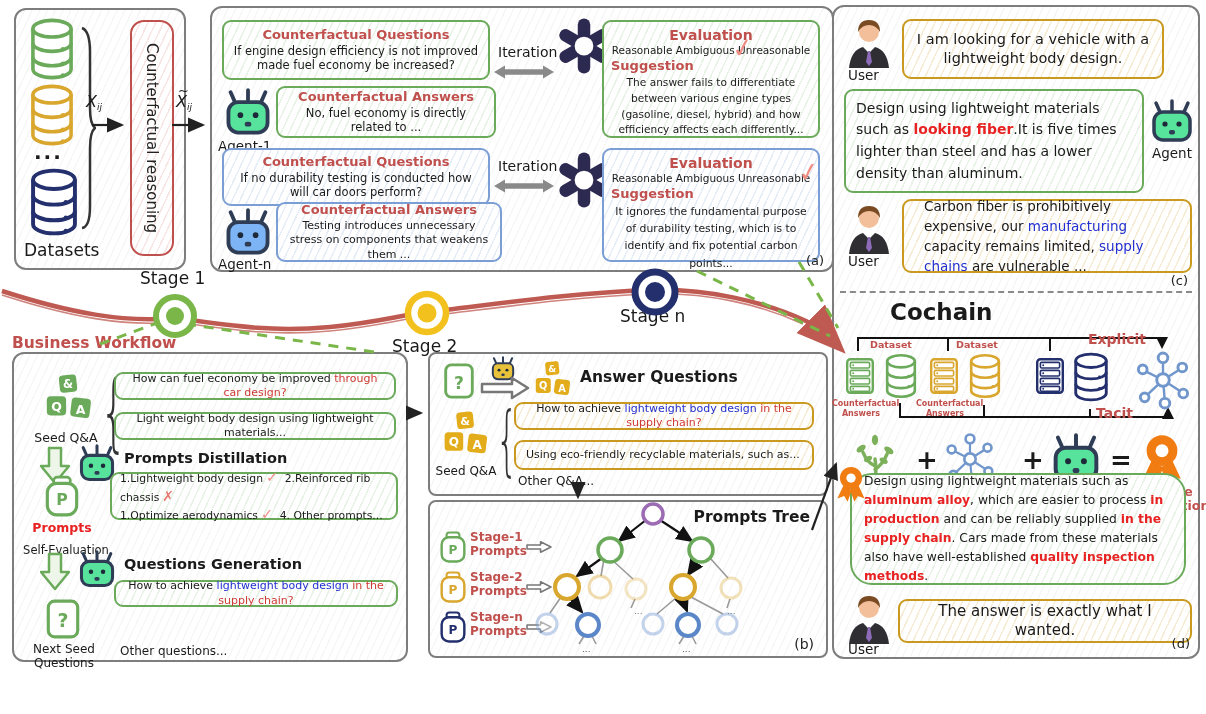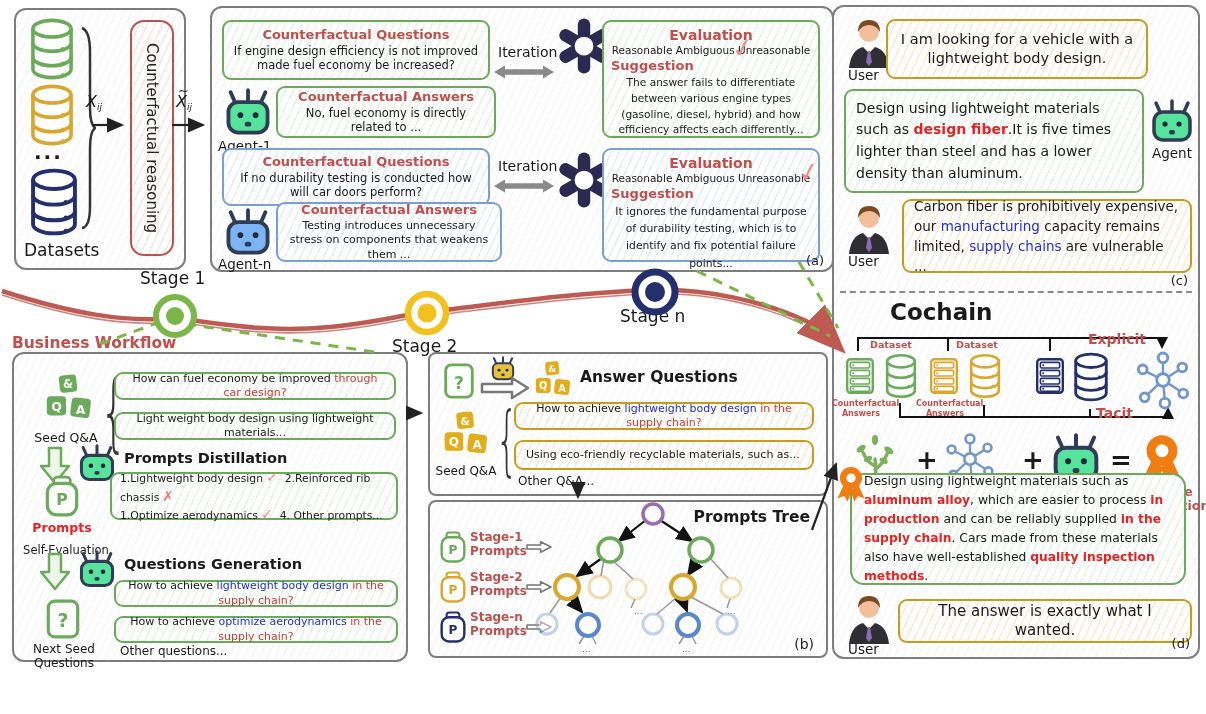--- a/index.html
+++ b/index.html
@@ -168,21 +168,21 @@
       <div style="font-size:10.5px;position:relative;width:100%;">Reasonable  Ambiguous  Unreasonable</div>
       <span class="eval-check" style="left:128px;top:10px;">✓</span>
       <div class="rt" style="font-size:13px;align-self:flex-start;">Suggestion</div>
       <div style="font-size:10.6px;line-height:1.5;">The answer fails to differentiate between various engine types (gasoline, diesel, hybrid) and how efficiency affects each differently...</div>
     </div>
     <div class="bub bb hb" style="left:390px;top:140px;width:218px;height:114px;justify-content:flex-start;padding-top:4px;">
       <div class="rt" style="font-size:14px;">Evaluation</div>
       <div style="font-size:10.5px;width:100%;">Reasonable  Ambiguous  Unreasonable</div>
       <span class="eval-check" style="right:-2px;left:auto;top:6px;">✓</span>
       <div class="rt" style="font-size:13px;align-self:flex-start;">Suggestion</div>
-      <div style="font-size:10.8px;line-height:1.6;">It ignores the fundamental purpose of durability testing, which is to identify and fix potential failure points...</div>
+      <div style="font-size:10.8px;line-height:1.6;">It ignores the fundamental purpose of durability testing, which is to identify and fix potential carbon points...</div>
     </div>
     <div class="tag" style="right:8px;bottom:2px;">(a)</div>
   </div>
 
   <div class="panel" style="left:12px;top:352px;width:392px;height:306px;">
     <svg class="icon" style="left:28px;top:18px;" width="54" height="56" viewBox="0 0 56 56">
       <g font-family="DejaVu Sans,sans-serif" font-weight="bold" font-size="12" text-anchor="middle">
         <rect x="18" y="2" width="18" height="18" rx="4" fill="#6aaa5a" transform="rotate(-6 27 11)"></rect>
           <text x="27" y="16" fill="#fff">&amp;</text>
         <rect x="5" y="24" width="20" height="20" rx="4" fill="#6aaa5a"></rect>
@@ -232,23 +232,20 @@
       <path d="M10 13 L6 4 M22 11 L22 2 M34 13 L38 4" stroke="#2e3d55" stroke-width="3.5" stroke-linecap="round" fill="none"></path>
       <rect x="4" y="13" width="36" height="28" rx="9" fill="#57e39c" stroke="#2e3d55" stroke-width="3.5"></rect>
       <circle cx="15" cy="25" r="2.6" fill="#1d2838"></circle>
         <circle cx="29" cy="25" r="2.6" fill="#1d2838"></circle>
       <rect x="19" y="31" width="6" height="4.5" rx="2" fill="#2e3d55"></rect>
     </svg>
     <div class="lbl rt" style="left:110px;top:202px;font-size:14.5px;">Questions Generation</div>
 
     <div class="bub bg hg" style="left:100px;top:226px;width:284px;height:27px;">
       <div style="font-size:11px;"><span class="seg-k">How to achieve </span><span class="seg-b">lightweight body design</span><span class="seg-k"> </span><span class="seg-r">in the supply chain?</span></div>
-    </div>
-    <div class="bub bg hg" style="left:100px;top:262px;width:284px;height:27px;">
-      <div style="font-size:11px;"><span class="seg-k">How to achieve </span><span class="seg-b">optimize aerodynamics</span><span class="seg-k"> </span><span class="seg-r">in the supply chain?</span></div>
     </div>
     <div class="lbl" style="left:106px;top:290px;font-size:12px;">Other questions...</div>
 
     <svg class="icon" style="left:30px;top:244px;" width="38" height="42" viewBox="0 0 34 40">
       <rect x="3" y="3" width="28" height="34" rx="6" fill="#fff" stroke="#6aaa5a" stroke-width="3"></rect>
       <text x="17" y="28" text-anchor="middle" font-size="18" font-weight="bold" fill="#6aaa5a" font-family="DejaVu Sans,sans-serif">?</text>
     </svg>
     <div class="lbl" style="left:0px;top:288px;width:100px;text-align:center;font-size:12px;line-height:1.2;">
       <span>Next Seed</span><br><span>Questions</span>
     </div>
@@ -392,46 +389,46 @@
   <div class="panel" style="left:832px;top:5px;width:364px;height:650px;">
 
     <svg class="icon" style="left:10px;top:10px;" width="50" height="52" viewBox="0 0 48 52">
       <circle cx="24" cy="15" r="10" fill="#f3bf9a"></circle>
       <path d="M13 15 q0-12 11-12 q11 0 11 12 q-4-7-11-7 q-7 0-11 7z" fill="#7a4a22"></path>
       <path d="M4 51 q2-18 14-21 l6 6 l6-6 q12 3 14 21 z" fill="#2f2f33"></path>
       <path d="M19 29 l5 7 l5-7 l-5-2z" fill="#fff"></path>
       <path d="M23 34 h2 l2 11 l-3 4 l-3-4z" fill="#8d6bb8"></path>
     </svg>
     <div class="lbl" style="left:14px;top:60px;font-size:13.5px;">User</div>
-    <div class="bub bo ho" style="left:52px;top:12px;width:262px;height:60px;border-width:2.5px;">
+    <div class="bub bo ho" style="left:68px;top:12px;width:262px;height:60px;border-width:2.5px;">
       <div style="font-size:14.5px;"><span class="seg-k">I am looking for a vehicle with a lightweight body design.</span></div>
     </div>
 
     <div class="bub bg hg" style="left:10px;top:82px;width:300px;height:104px;align-items:flex-start;text-align:left;padding:6px 10px;border-width:2.5px;">
-      <div style="font-size:14px;line-height:1.55;"><span class="seg-k">Design using lightweight materials such as </span><span class="seg-rb">design fiber</span><span class="seg-k">.It is five times lighter than steel and has a lower density than aluminum.</span></div>
+      <div style="font-size:14px;line-height:1.55;"><span class="seg-k">Design using lightweight materials such as </span><span class="seg-rb">looking fiber</span><span class="seg-k">.It is five times lighter than steel and has a lower density than aluminum.</span></div>
     </div>
     <svg class="icon" style="left:316px;top:92px;" width="44" height="46" viewBox="0 0 44 46">
       <path d="M10 13 L6 4 M22 11 L22 2 M34 13 L38 4" stroke="#2e3d55" stroke-width="3.5" stroke-linecap="round" fill="none"></path>
       <rect x="4" y="13" width="36" height="28" rx="9" fill="#57e39c" stroke="#2e3d55" stroke-width="3.5"></rect>
       <circle cx="15" cy="25" r="2.6" fill="#1d2838"></circle>
         <circle cx="29" cy="25" r="2.6" fill="#1d2838"></circle>
       <rect x="19" y="31" width="6" height="4.5" rx="2" fill="#2e3d55"></rect>
     </svg>
     <div class="lbl" style="left:318px;top:138px;font-size:13.5px;">Agent</div>
 
     <svg class="icon" style="left:10px;top:196px;" width="50" height="52" viewBox="0 0 48 52">
       <circle cx="24" cy="15" r="10" fill="#f3bf9a"></circle>
       <path d="M13 15 q0-12 11-12 q11 0 11 12 q-4-7-11-7 q-7 0-11 7z" fill="#7a4a22"></path>
       <path d="M4 51 q2-18 14-21 l6 6 l6-6 q12 3 14 21 z" fill="#2f2f33"></path>
       <path d="M19 29 l5 7 l5-7 l-5-2z" fill="#fff"></path>
       <path d="M23 34 h2 l2 11 l-3 4 l-3-4z" fill="#8d6bb8"></path>
     </svg>
     <div class="lbl" style="left:14px;top:246px;font-size:13.5px;">User</div>
     <div class="bub bo ho" style="left:68px;top:192px;width:290px;height:74px;align-items:flex-start;text-align:left;padding:4px 10px;border-width:2.5px;">
-      <div style="font-size:13.5px;line-height:1.5;"><span class="seg-k">Carbon fiber is prohibitively expensive, our </span><span class="seg-b">manufacturing</span><span class="seg-k"> capacity remains limited, </span><span class="seg-b">supply chains</span><span class="seg-k"> are vulnerable ...</span></div>
+      <div style="font-size:13.5px;line-height:1.5;margin-left:10px;"><span class="seg-k">Carbon fiber is prohibitively expensive, our </span><span class="seg-b">manufacturing</span><span class="seg-k"> capacity remains limited, </span><span class="seg-b">supply chains</span><span class="seg-k"> are vulnerable ...</span></div>
     </div>
     <div class="tag" style="right:10px;top:266px;">(c)</div>
 
     <div style="position:absolute;left:6px;right:6px;top:284px;border-top:2px dashed #8a8a8a;"></div>
 
     <div class="lbl rt" style="left:56px;top:292px;font-size:23px;">Cochain</div>
 
     <div class="abs" style="left:4px;top:318px;width:356px;height:106px;">
       <svg class="icon" style="left:0;top:0;" width="356" height="106" viewBox="0 0 356 106">
         <defs>
@@ -607,21 +604,21 @@
       </svg>
       <div class="lbl small-red" style="left:276px;top:54px;width:96px;text-align:center;font-size:12.5px;line-height:1.15;">Effective Collaboration</div>
     </div>
 
     <svg class="icon" style="left:0px;top:458px;z-index:3;" width="34" height="38" viewBox="0 0 40 44">
       <path d="M11 24 L4 39 L12 36 L16 43 L21 29 z" fill="#f07c12"></path>
       <path d="M29 24 L36 39 L28 36 L24 43 L19 29 z" fill="#f07c12"></path>
       <circle cx="20" cy="15" r="13" fill="#f07c12"></circle>
         <circle cx="20" cy="15" r="5.5" fill="#fff"></circle>
     </svg>
-    <div class="bub bg hg" style="left:16px;top:466px;width:336px;height:112px;align-items:flex-end;text-align:left;padding:6px 12px;border-width:2.5px;border-radius:14px;">
+    <div class="bub bg hg" style="left:16px;top:466px;width:336px;height:112px;align-items:flex-end;text-align:left;padding:6px 12px;border-width:2.5px;border-radius:22px;">
       <div style="font-size:12.3px;line-height:1.55;"><span class="seg-k">Design using lightweight materials such as </span><span class="seg-rb">aluminum alloy</span><span class="seg-k">, which are easier to process </span><span class="seg-rb">in production</span><span class="seg-k"> and can be reliably supplied </span><span class="seg-rb">in the supply chain</span><span class="seg-k">. Cars made from these materials also have well-established </span><span class="seg-rb">quality inspection methods</span><span class="seg-k">.</span></div>
     </div>
     <svg class="icon" style="left:10px;top:586px;" width="50" height="52" viewBox="0 0 48 52">
       <circle cx="24" cy="15" r="10" fill="#f3bf9a"></circle>
       <path d="M13 15 q0-12 11-12 q11 0 11 12 q-4-7-11-7 q-7 0-11 7z" fill="#7a4a22"></path>
       <path d="M4 51 q2-18 14-21 l6 6 l6-6 q12 3 14 21 z" fill="#2f2f33"></path>
       <path d="M19 29 l5 7 l5-7 l-5-2z" fill="#fff"></path>
       <path d="M23 34 h2 l2 11 l-3 4 l-3-4z" fill="#8d6bb8"></path>
     </svg>
     <div class="lbl" style="left:14px;top:634px;font-size:13.5px;">User</div>

